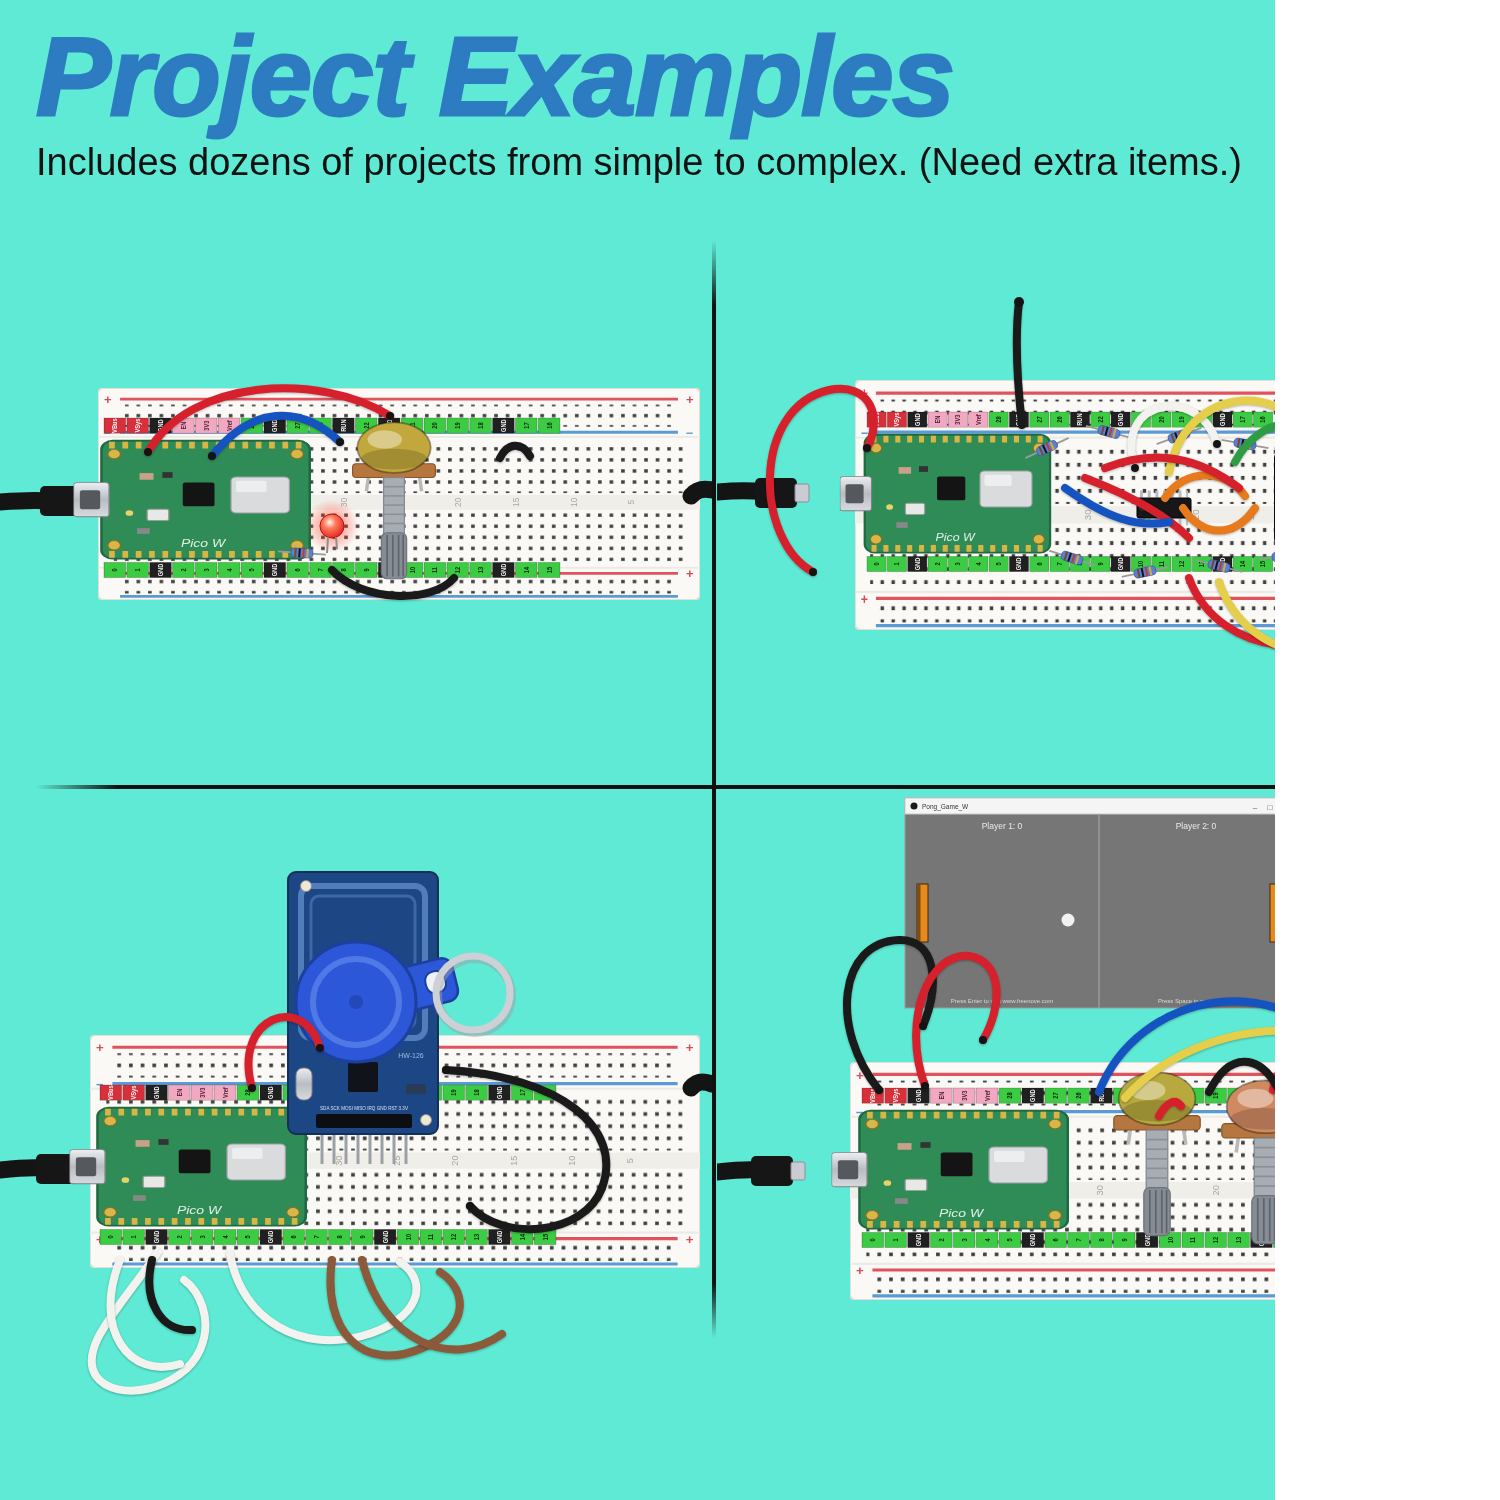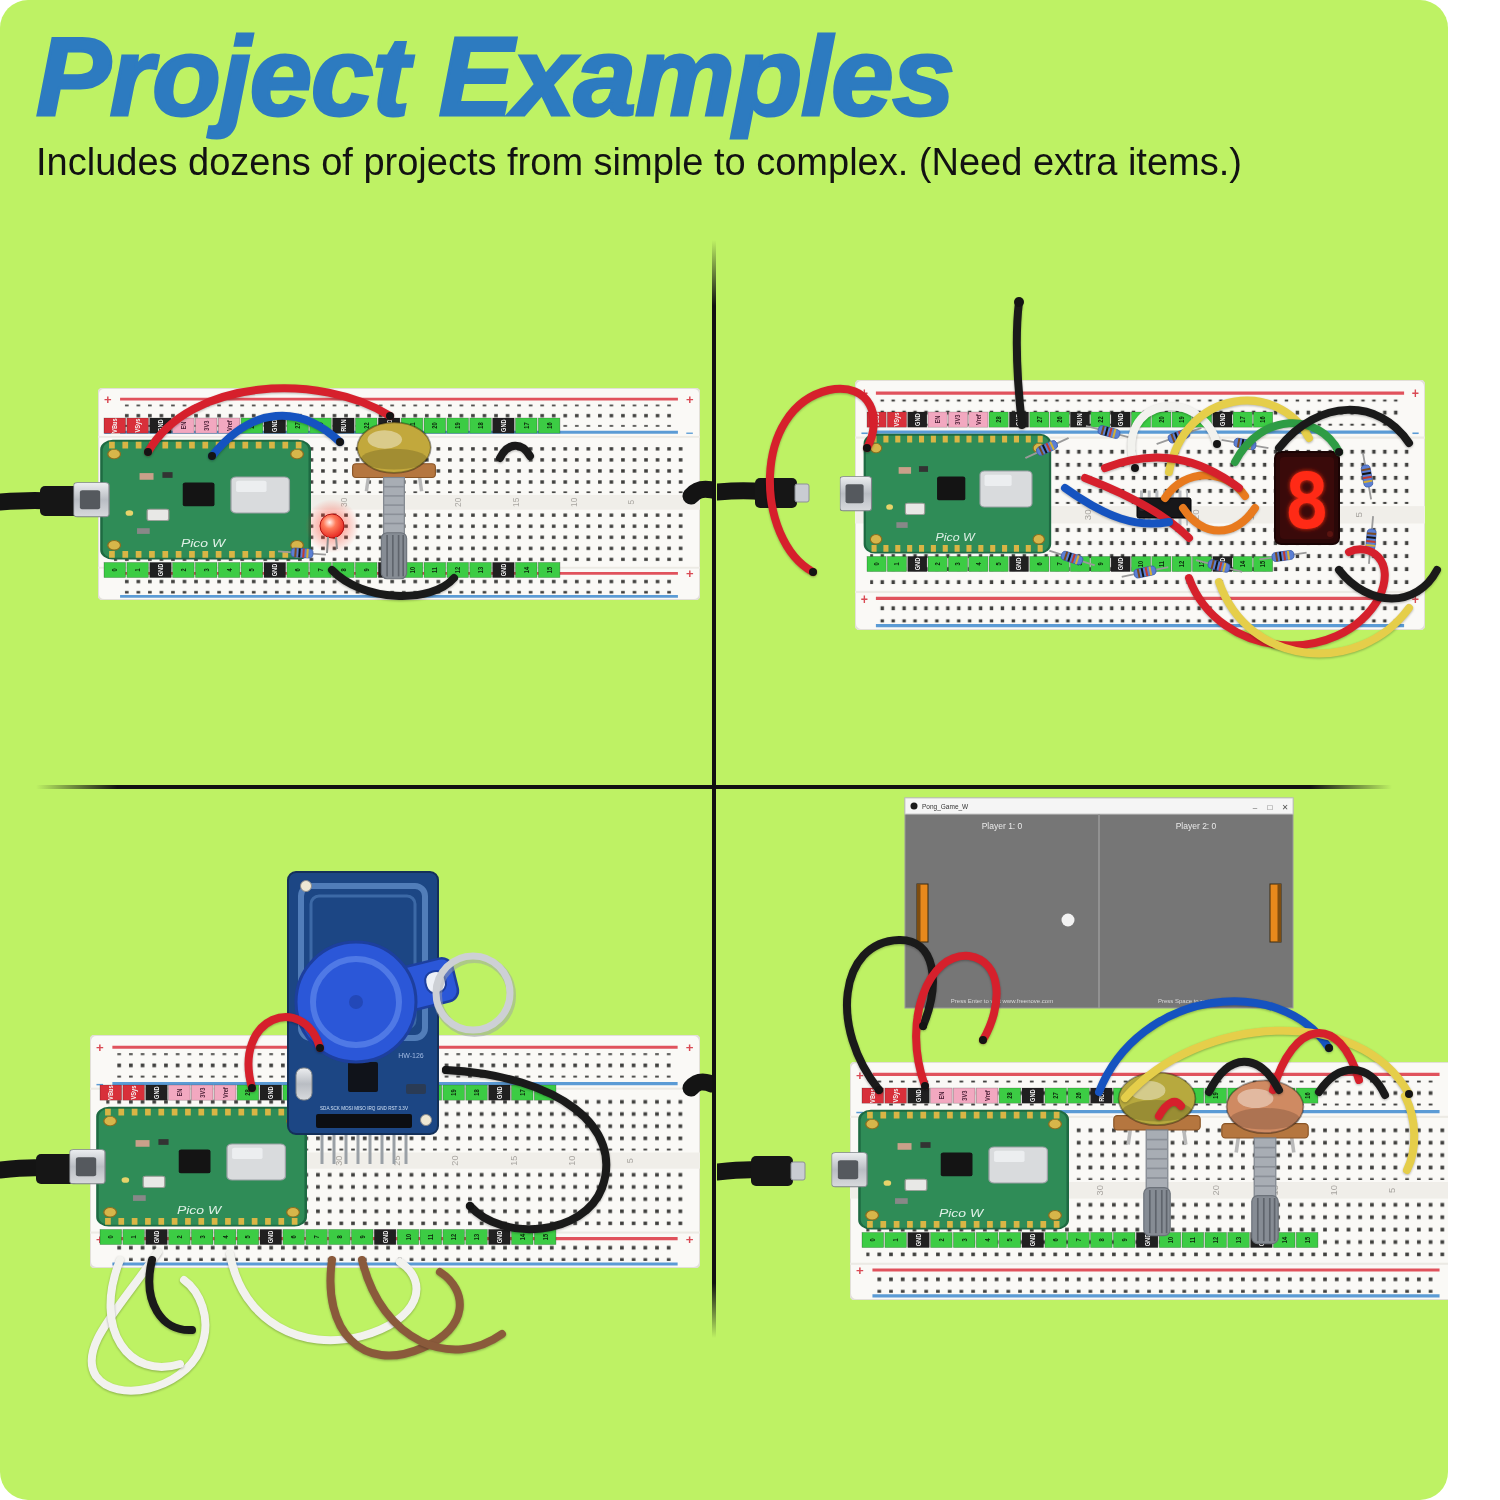--- a/index.html
+++ b/index.html
@@ -1,17 +1,17 @@
 <!DOCTYPE html>
 <html><head>
 <meta charset="utf-8">
 <style>
   html,body{margin:0;padding:0;background:#ffffff;}
-  .page{position:relative;width:1448px;height:1500px;background:#bef264;overflow:hidden;
-        font-family:"Liberation Sans",sans-serif;border-radius:28px;}
+  .page{position:relative;width:1275px;height:1500px;background:#5eead4;overflow:hidden;
+        font-family:"Liberation Sans",sans-serif;}
   
   .hdr{position:absolute;left:36px;top:14px;width:1440px;}
   .title{font-style:italic;font-weight:bold;font-size:112px;line-height:1.12;
          color:#2d7bc0;-webkit-text-stroke:3px #2d7bc0;letter-spacing:-1px;}
   .subtitle{margin-top:2px;font-size:38px;color:#121212;letter-spacing:0;}
   
   .div-v{position:absolute;left:712px;top:240px;width:4px;height:1098px;
          background:linear-gradient(to bottom,rgba(0,0,0,0),#111 6%,#111 95%,rgba(0,0,0,0));}
   .div-h{position:absolute;left:36px;top:785px;width:1356px;height:4px;
          background:linear-gradient(to right,rgba(0,0,0,0),#111 6%,#111 94%,rgba(0,0,0,0));}

